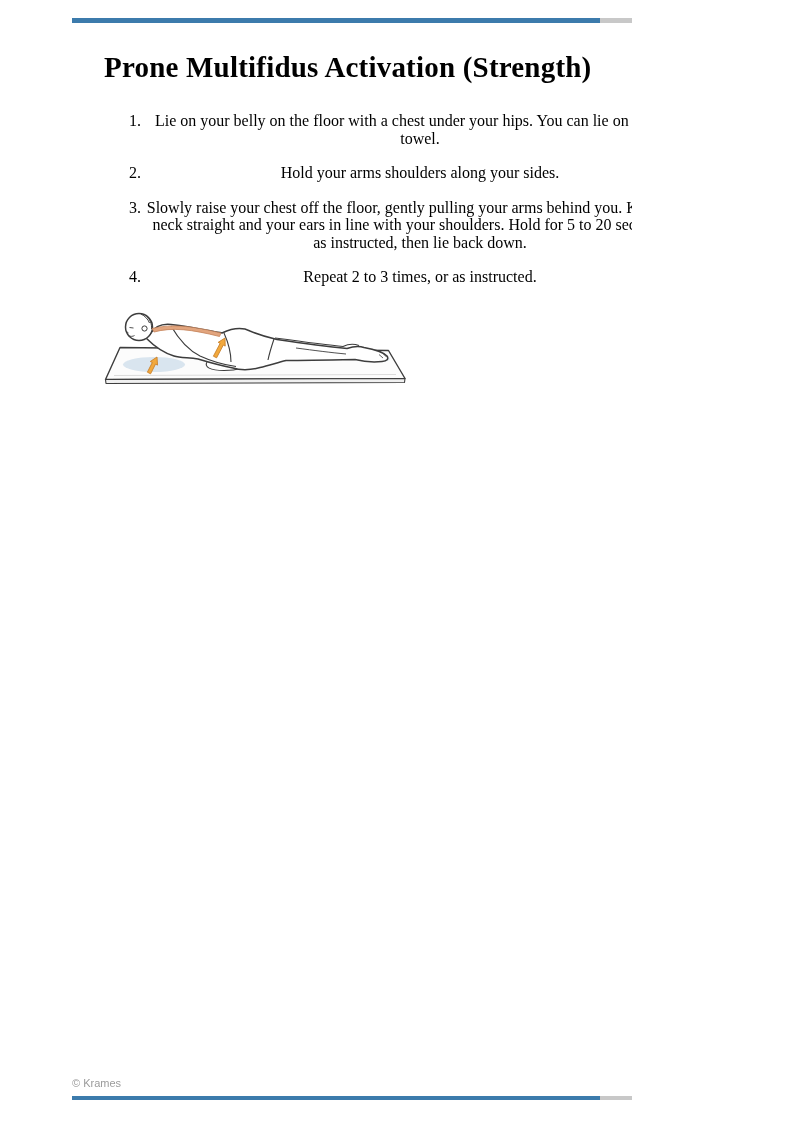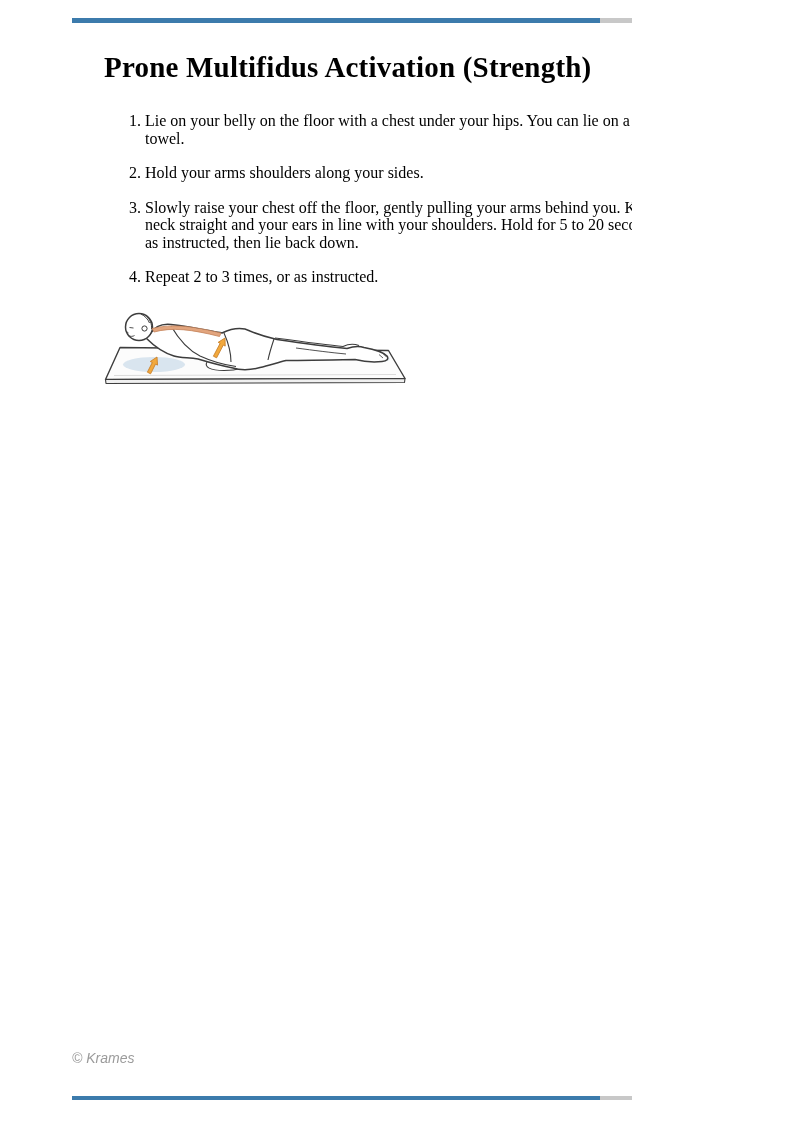--- a/index.html
+++ b/index.html
@@ -4,20 +4,21 @@
 <style>
   html, body { margin: 0; padding: 0; background: #ffffff; }
   .page {
     position: relative;
     width: 632px;
     height: 1130px;
     background: #ffffff;
     font-family: "Liberation Serif", serif;
     color: #000000;
     overflow: hidden;
+    text-align: center;
   }
   
   .rule { position: absolute; left: 72px; width: 649px; display: flex; }
   .rule-top { top: 18px; height: 5px; }
   .rule-bottom { top: 1096px; height: 4px; }
   .rule-blue { width: 528px; height: 100%; }
   .rule-gray { flex: 1; height: 100%; }
 
   .title {
     position: absolute;
@@ -40,27 +41,26 @@
     font-size: 16px;
     line-height: 17.5px;
   }
   ol.instructions li { margin-bottom: 17px; }
 
   .figure { position: absolute; left: 100px; top: 302px; width: 315px; height: 92px; }
 
   .footer {
     position: absolute;
     left: 72px;
-    top: 1053px;
+    top: 1078px;
     width: 649px;
     display: flex;
     justify-content: space-between;
     font-family: "Liberation Sans", sans-serif;
-    font-style: italic;
-    font-size: 14px;
+    font-size: 11px;
     line-height: 11px;
   }
 </style>
 </head>
 <body>
 
 <div class="page">
 
   <div class="rule rule-top">
     <div class="rule-blue" style="background: rgb(60, 123, 172);"></div>

